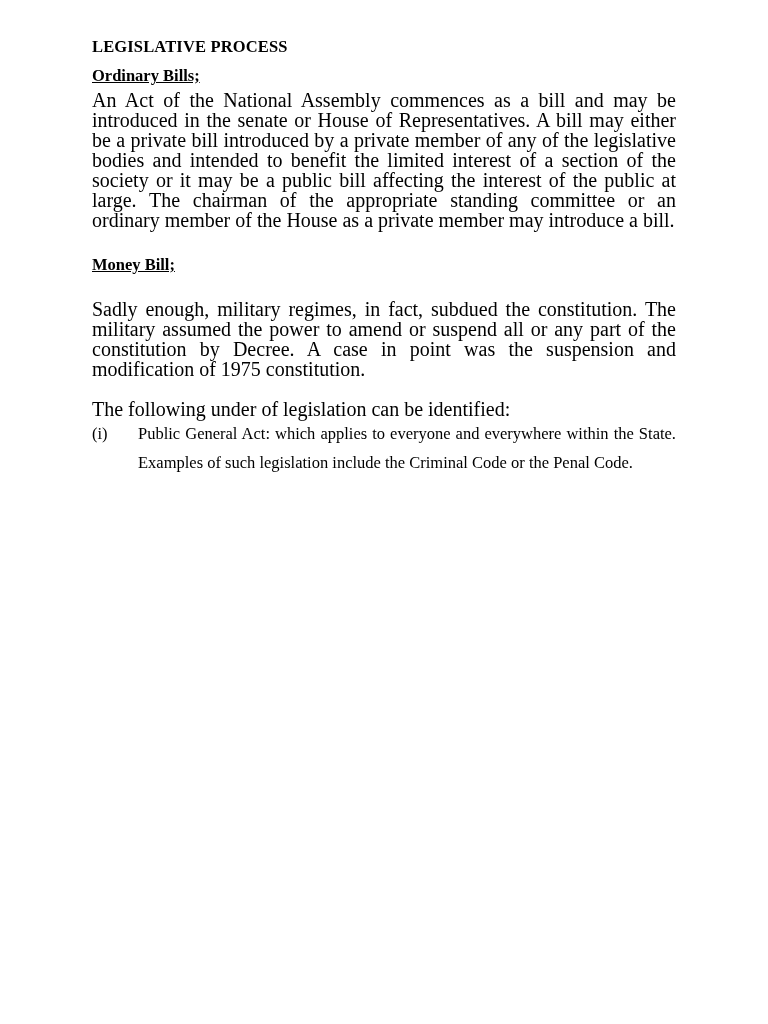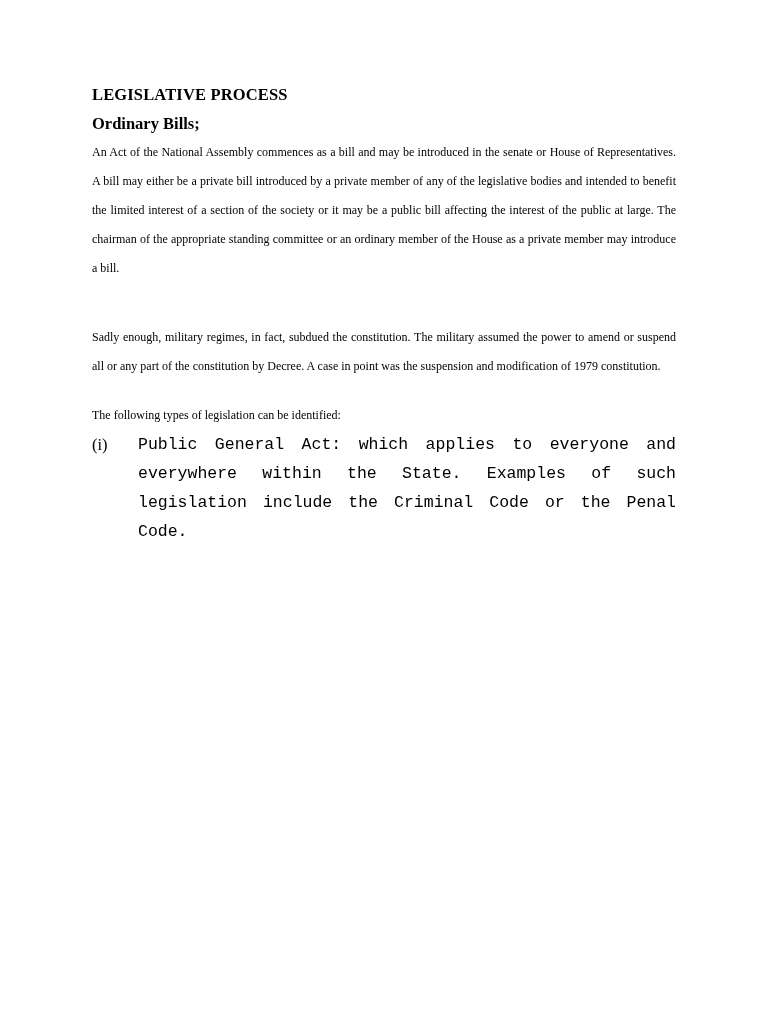--- a/index.html
+++ b/index.html
@@ -12,50 +12,51 @@
     width: 768px;
     height: 1024px;
     font-family: "Liberation Serif", "DejaVu Serif", serif;
     color: #000000;
     -webkit-font-smoothing: antialiased;
   }
   .page {
     width: 768px;
     height: 1012px;
     box-sizing: border-box;
-    padding: 80px 92px 0 92px;
+    padding: 32px 92px 0 92px;
     background: #ffffff;
     position: relative;
   }
   .doc-body {
     width: 584px;
   }
 
   
   .heading-main {
     font-size: 16.5px;
     font-weight: bold;
     line-height: 29px;
     margin: 0;
     letter-spacing: 0.15px;
   }
   .heading-sub {
     font-size: 16.5px;
     font-weight: bold;
     line-height: 29px;
     margin: 0;
+    text-decoration: underline;
   }
   .heading-sub .tail-regular {
     font-weight: normal;
   }
 
   
   .para {
-    font-size: 12px;
-    line-height: 29px;
+    font-size: 20px;
+    line-height: 20px;
     margin: 0;
     text-align: justify;
     text-justify: inter-word;
   }
   .spacer {
     height: 20px;
   }
 
   
   .list {
@@ -70,48 +71,48 @@
   }
   .list-marker {
     width: 46px;
     flex: 0 0 46px;
     text-align: left;
   }
   .list-text {
     flex: 1 1 auto;
     text-align: justify;
     text-justify: inter-word;
-    font-family: Liberation Mono, monospace;
   }
 </style>
 </head>
 <body>
 
 <div class="page">
   <div class="doc-body">
 
     <h1 class="heading-main">LEGISLATIVE PROCESS</h1>
 
     <h2 class="heading-sub">Ordinary Bills;</h2>
 
     <p class="para">An Act of the National Assembly commences as a bill and may be introduced in the senate or House of Representatives. A bill may either be a private bill introduced by a private member of any of the legislative bodies and intended to benefit the limited interest of a section of the society or it may be a public bill affecting the interest of the public at large. The chairman of the appropriate standing committee or an ordinary member of the House as a private member may introduce a bill.</p>
 
     <div class="spacer"></div>
 
+    <h2 class="heading-sub">Money Bill;</h2>
 
 
     <div class="spacer"></div>
 
 
-    <p class="para">Sadly enough, military regimes, in fact, subdued the constitution. The military assumed the power to amend or suspend all or any part of the constitution by Decree. A case in point was the suspension and modification of 1979 constitution.</p>
+    <p class="para">Sadly enough, military regimes, in fact, subdued the constitution. The military assumed the power to amend or suspend all or any part of the constitution by Decree. A case in point was the suspension and modification of 1975 constitution.</p>
 
     <div class="spacer"></div>
 
 
-    <p class="para">The following types of legislation can be identified:</p>
+    <p class="para">The following under of legislation can be identified:</p>
 
     <div class="list">
 
       <div class="list-item">
         <span class="list-marker">(i)</span>
         <span class="list-text">Public General Act: which applies to everyone and everywhere within the State. Examples of such legislation include the Criminal Code or the Penal Code.</span>
       </div>
 
 
     </div>

